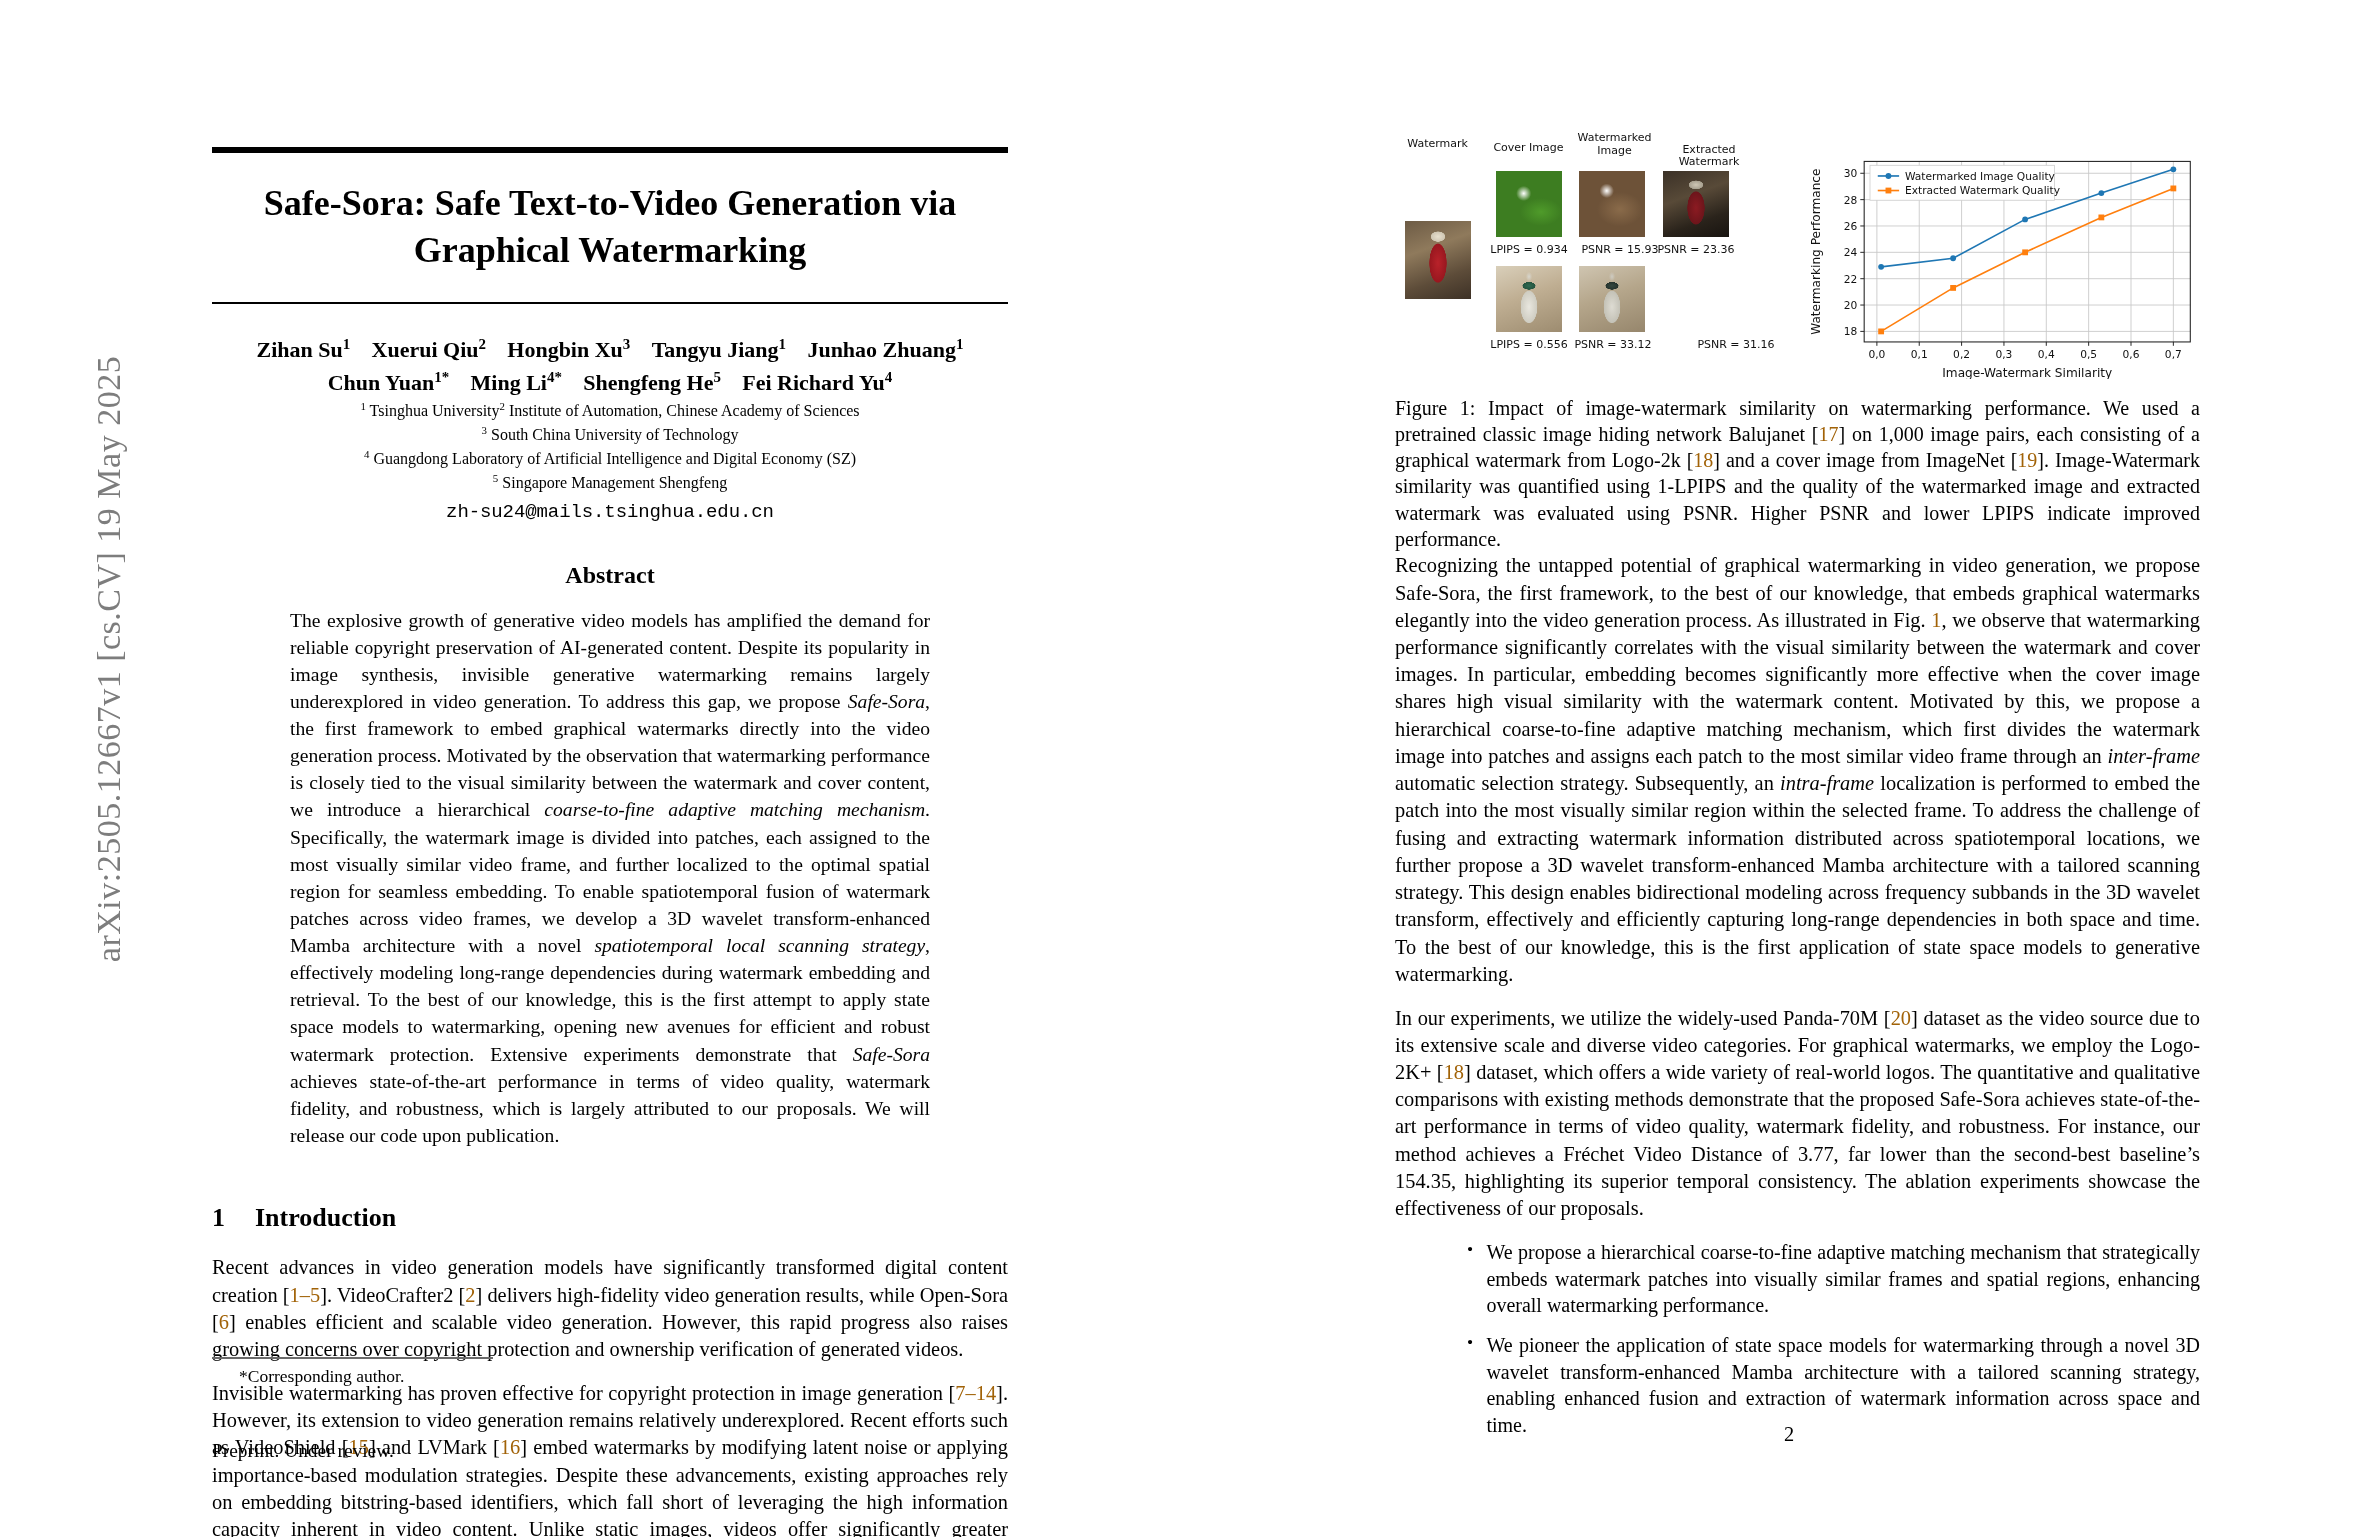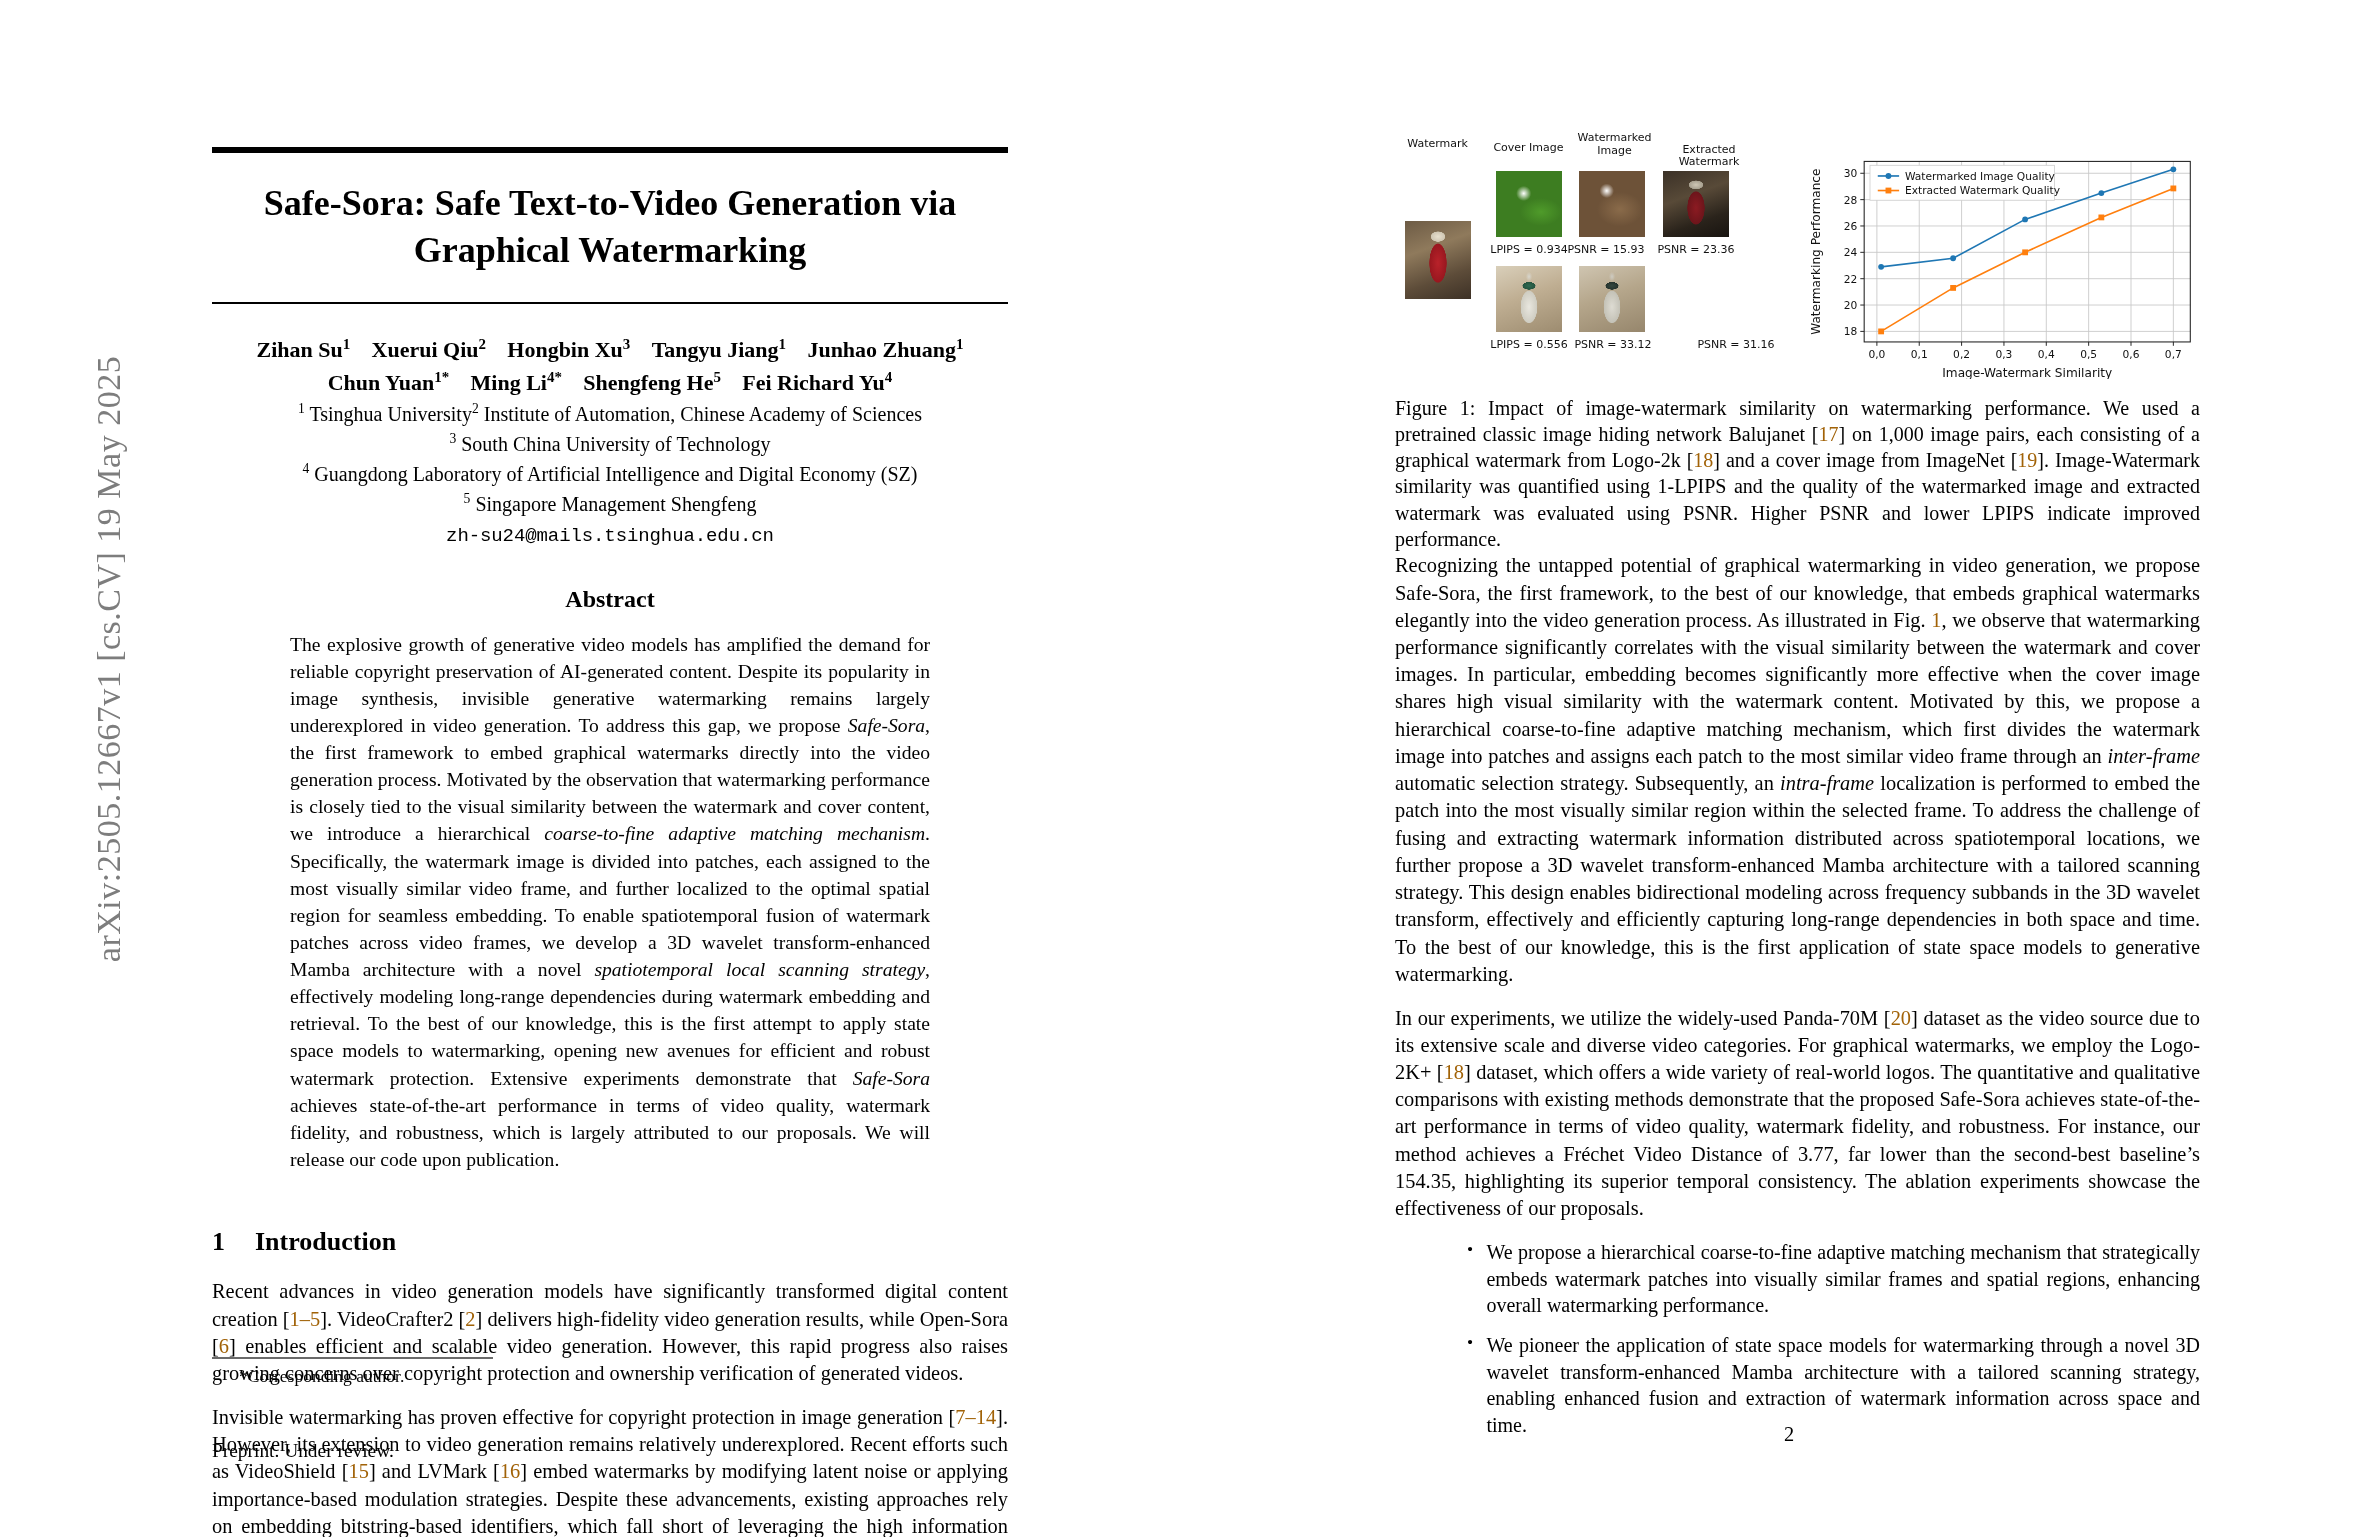--- a/index.html
+++ b/index.html
@@ -56,21 +56,21 @@
   }
 
   #authors { margin-top:29px; text-align:center; }
   .author-row {
     font-size:22px;
     font-weight:bold;
     line-height:1.50;
   }
   .author-row .sep { display:inline-block; width:21.3px; }
   .affil-row {
-    font-size:20px;
+    font-size:16px;
     line-height:1.50;
   }
   sup { font-size:0.68em; vertical-align:super; line-height:0; }
   #email {
     font-family:"Liberation Mono", monospace;
     font-size:19px;
     margin-top:5.8px;
     letter-spacing:-0.1px;
   }
 
@@ -292,21 +292,21 @@
         <div class="col-label" style="left:177px; top:-3.9px; width:85px;">Watermarked Image</div>
         <div class="col-label" style="left:256px; top:7.8px; width:116px;">Extracted Watermark</div>
 
         <div class="thumb img-watermark" style="left:9.7px; top:85px; width:66px; height:78px;"></div>
 
         <div class="thumb img-leaf" style="left:101px; top:35px;"></div>
         <div class="thumb img-leaf-wm" style="left:184px; top:35px;"></div>
         <div class="thumb img-ext-dark" style="left:268px; top:35px;"></div>
 
         <div class="metric" style="left:95px;  top:107px;">LPIPS = 0.934</div>
-        <div class="metric" style="left:172px; top:107px;">PSNR = 15.93</div>
+        <div class="metric" style="left:186px; top:107px;">PSNR = 15.93</div>
         <div class="metric" style="left:262px; top:107px;">PSNR = 23.36</div>
 
         <div class="thumb img-bottle" style="left:101px; top:130px;"></div>
         <div class="thumb img-bottle-wm" style="left:184px; top:130px;"></div>
         <div class="thumb img-ext-light" style="left:268px; top:130px;"></div>
 
         <div class="metric" style="left:95px;  top:202px;">LPIPS = 0.556</div>
         <div class="metric" style="left:179px; top:202px;">PSNR = 33.12</div>
         <div class="metric" style="left:262px; top:202px;margin-left:40px;">PSNR = 31.16</div>
       </div>

